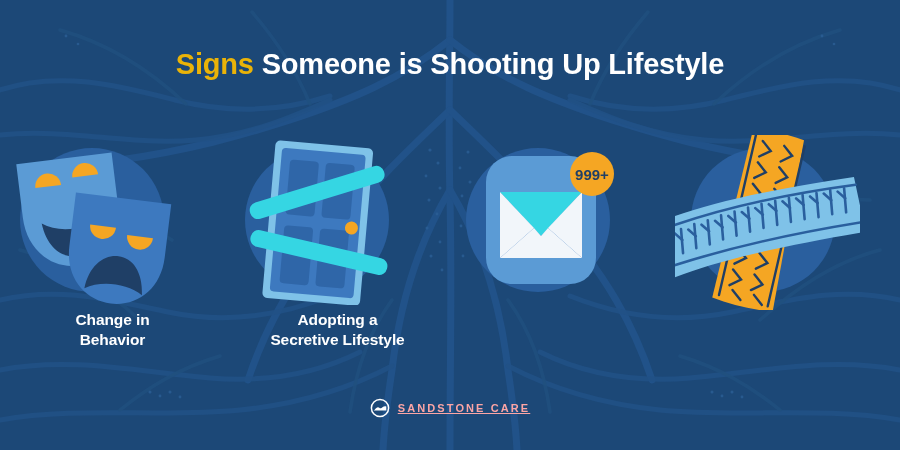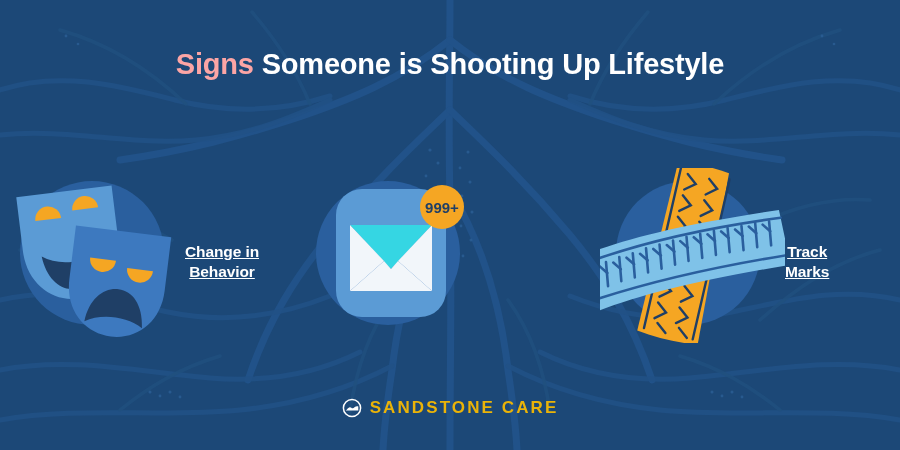--- a/index.html
+++ b/index.html
@@ -13,49 +13,49 @@
 
   
   #bg-texture{position:absolute;inset:0;z-index:0;}
 
   
   #title{
     position:absolute;top:48px;left:0;width:900px;text-align:center;
     font-size:29px;font-weight:bold;color:#ffffff;letter-spacing:-0.2px;
     z-index:5;white-space:nowrap;
   }
-  #title .accent{color:#fca5a5;}
+  #title .accent{color:#eab308;}
 
   
   #cards{
     position:absolute;top:140px;left:0;width:900px;height:230px;
     display:flex;z-index:5;
   }
   .card{
     flex:1 1 0;position:relative;
-    display:flex;flex-direction:row;align-items:center;
+    display:flex;flex-direction:column;
   }
   .icon-wrap{
     position:relative;width:185px;height:165px;
     display:flex;align-items:center;justify-content:center;
   }
   .card-label{
-    margin-top:14px;
+    margin-top:5px;
     text-align:center;color:#ffffff;
     font-size:15.5px;font-weight:bold;line-height:1.28;
-    white-space:pre-line;letter-spacing:-0.1px;text-decoration:underline;
+    white-space:pre-line;letter-spacing:-0.1px;
   }
 
   
   #footer{
     position:absolute;top:398px;left:0;width:900px;
     display:flex;align-items:center;justify-content:center;gap:8px;z-index:5;
   }
   #footer .brand{
-    color:#eab308;font-size:17px;font-weight:bold;letter-spacing:2.1px;
+    color:#fca5a5;font-size:11px;font-weight:bold;letter-spacing:2.1px;text-decoration:underline;
   }
 </style>
 </head>
 <body>
 
 <div id="stage">
 
   <svg id="bg-texture" viewBox="0 0 900 450" preserveAspectRatio="none">
     <rect x="0" y="0" width="900" height="450" fill="#1c4877"></rect>
     <g stroke="#22538a" stroke-width="7" fill="none" stroke-linecap="round" opacity="0.95">
@@ -150,20 +150,42 @@
             <path d="M88 88 a13 13 0 0 0 26 0 Z" fill="#f5a623"></path>
             <path d="M126 94 a13 13 0 0 0 26 0 Z" fill="#f5a623"></path>
             <path d="M90 152 C 92 128, 106 116, 120 116 C 134 116, 146 128, 148 152 C 132 142, 106 142, 90 152 Z" fill="#1f3f66"></path>
           </g>
         </svg>
       </div>
       <div class="card-label">Change in
 Behavior</div>
     </div>
 
+    <div class="card">
+      <div class="icon-wrap">
+        <svg width="185" height="165" viewBox="0 0 185 165">
+          <circle cx="92" cy="80" r="72" fill="#2a5f9e"></circle>
+
+          <g transform="rotate(5 92 80)">
+            <rect x="44" y="4" width="98" height="158" rx="5" fill="#7fc2e8"></rect>
+            <rect x="51" y="11" width="84" height="144" rx="4" fill="#3d79bf"></rect>
+            <rect x="60" y="22" width="29" height="55" rx="4" fill="#2f66a8"></rect>
+            <rect x="96" y="22" width="29" height="55" rx="4" fill="#2f66a8"></rect>
+            <rect x="60" y="88" width="29" height="58" rx="4" fill="#2f66a8"></rect>
+            <rect x="96" y="88" width="29" height="58" rx="4" fill="#2f66a8"></rect>
+            <circle cx="127" cy="85" r="6.5" fill="#f5a623"></circle>
+          </g>
+
+          <rect x="22" y="44" width="140" height="17" rx="8" fill="#35d6e3" transform="rotate(-17 92 52)"></rect>
+          <rect x="24" y="104" width="140" height="17" rx="8" fill="#35d6e3" transform="rotate(13 94 112)"></rect>
+        </svg>
+      </div>
+      <div class="card-label">Adopting a
+Secretive Lifestyle</div>
+    </div>
 
     <div class="card">
       <div class="icon-wrap">
         <svg width="185" height="165" viewBox="0 0 185 165">
           <circle cx="88" cy="80" r="72" fill="#2a5f9e"></circle>
           <rect x="36" y="16" width="110" height="128" rx="26" fill="#5b9bd5"></rect>
 
           <g>
             <path d="M50 52 H132 V118 H50 Z" fill="#3d79bf"></path>
             <path d="M50 52 L91 96 L132 52 Z" fill="#35d6e3"></path>
@@ -209,22 +231,20 @@
                        M50 72 l-3 24 M64 71 l-3 24 M78 70 l-3 24 M92 69 l-3 24
                        M106 69 l-3 24 M120 69 l-3 24 M134 69 l-3 24 M148 70 l-3 24
                        M162 70 l-3 24 M176 71 l-3 24"></path>
               <path d="M1 80 l6 8 M15 79 l6 8 M29 77 l6 8 M43 76 l6 8
                        M57 74 l6 8 M71 73 l6 8 M85 72 l6 8 M99 71 l6 8
                        M113 71 l6 8 M127 71 l6 8 M141 72 l6 8 M155 72 l6 8 M169 73 l6 8"></path>
             </g>
           </g>
         </svg>
       </div>
-      <div class="card-label">Track
-Marks</div>
     </div>
 
   </div>
 
   <div id="footer">
     <svg width="20" height="20" viewBox="0 0 20 20">
       <circle cx="10" cy="10" r="8.6" fill="none" stroke="#ffffff" stroke-width="1.5"></circle>
       <path d="M3.6 12.4 C 5.2 11.6, 6.2 9.4, 7.8 9.2 C 9.2 9.0, 9.6 10.6, 11.0 10.2
                C 12.6 9.8, 13.4 7.6, 16.3 8.4 L 16.3 12.4 Z" fill="#ffffff"></path>
     </svg>

